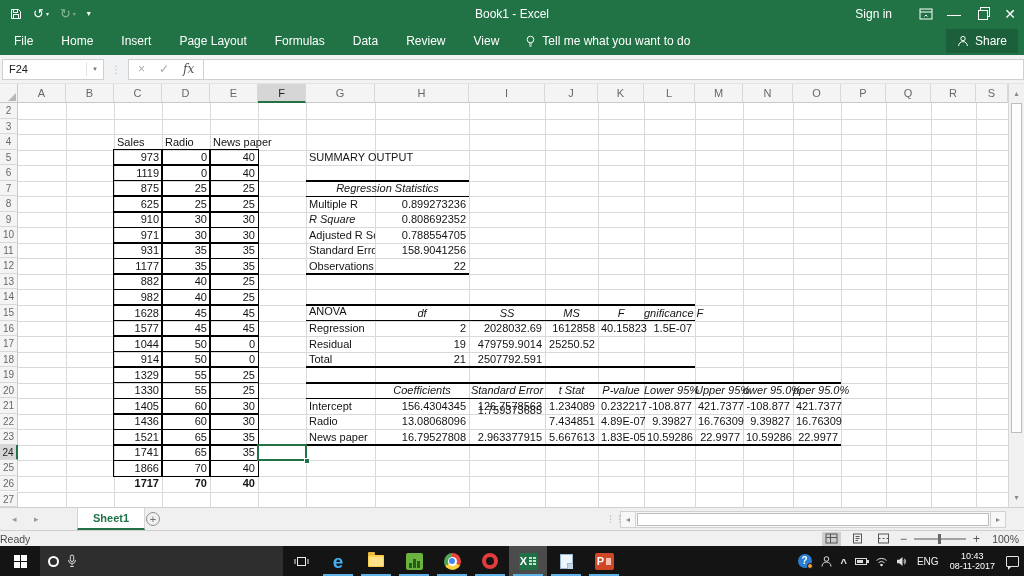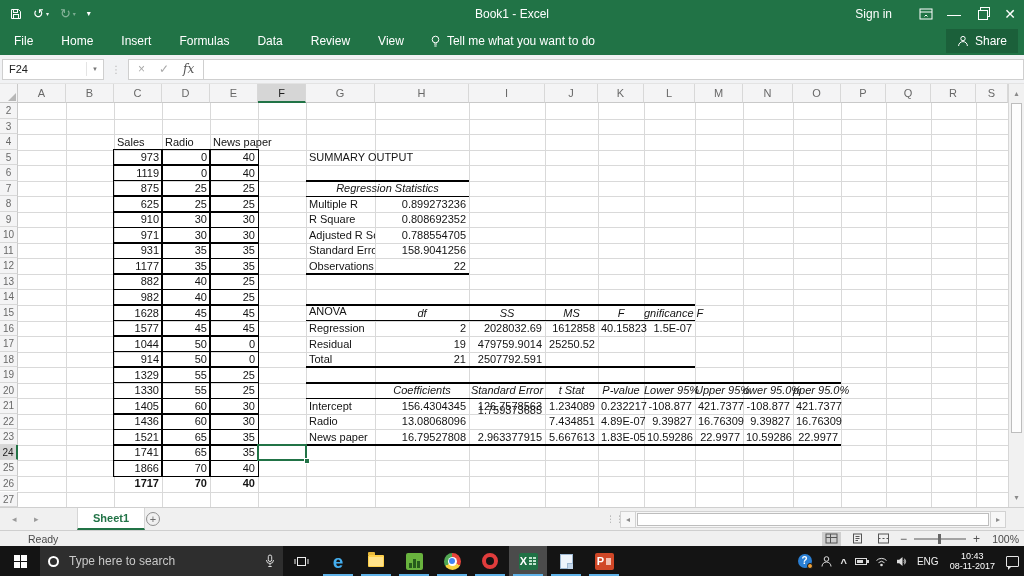--- a/index.html
+++ b/index.html
@@ -92,21 +92,21 @@
   .harrow{width:16px;height:17px;top:3px;background:#f7f7f7;border:1px solid #d2d2d2;color:#8a8a8a;
           font-size:8px;line-height:15px;text-align:center;}
   .harrow.l{left:620px;}
   .harrow.r{left:990px;}
   .htrack{left:636px;width:354px;height:17px;top:3px;background:#f7f7f7;border-top:1px solid #d2d2d2;border-bottom:1px solid #d2d2d2;}
   .hthumb{position:absolute;left:1px;top:1px;right:1px;bottom:1px;background:#fff;border:1px solid #bdbdbd;}
 
   
   .statusbar{position:absolute;top:530px;left:0;right:0;height:16px;background:#f0f0f0;
              border-top:1px solid #cfcfcf;display:flex;align-items:center;color:#4a4a4a;}
-  .smode{font-size:10.5px;margin-left:28px;}
+  .smode{font-size:10.5px;}
   .sright{margin-left:auto;display:flex;align-items:center;gap:7px;padding-right:5px;}
   .vicon{width:19px;height:14px;display:flex;align-items:center;justify-content:center;}
   .vicon.active{background:#cfcfcf;}
   .zoomtxt{font-size:12px;color:#555;line-height:1;}
   .ztrack{width:52px;height:2px;background:#a3a3a3;position:relative;}
   .zthumb{position:absolute;left:24px;top:-4px;width:3px;height:10px;background:#666;}
   .zoomlabel{font-size:10.5px;width:32px;text-align:right;}
 
   
   .taskbar{position:absolute;top:546px;left:0;right:0;height:30px;background:#141414;
@@ -194,20 +194,21 @@
         </span>
       <span class="wbtn">✕</span>
     </div>
   </div>
 
   <div class="ribbonrow">
     <div id="ribbon-tabs">
         <div class="rtab">File</div>
         <div class="rtab">Home</div>
         <div class="rtab">Insert</div>
+        <div class="rtab">Page Layout</div>
         <div class="rtab">Formulas</div>
         <div class="rtab">Data</div>
         <div class="rtab">Review</div>
         <div class="rtab">View</div>
       </div>
     <div class="tellme">
       <svg width="11" height="13" viewBox="0 0 11 13">
           <circle cx="5.5" cy="4.5" r="3.3" fill="none" stroke="#fff"></circle>
           <path d="M4 9h3M4.3 11h2.4" stroke="#fff"></path>
         </svg>
@@ -373,21 +374,21 @@
       <div class="cell num" style="left: 210px; top: 97.2px; width: 48px; height: 15.54px;">25</div>
       <div class="cell it" style="left: 306px; top: 97.2px; width: 163px; height: 15.54px;">Regression Statistics</div>
       <div class="cell num" style="left: 114px; top: 112.74px; width: 48px; height: 15.54px;">625</div>
       <div class="cell num" style="left: 162px; top: 112.74px; width: 48px; height: 15.54px;">25</div>
       <div class="cell num" style="left: 210px; top: 112.74px; width: 48px; height: 15.54px;">25</div>
       <div class="cell clip" style="left: 306px; top: 112.74px; width: 69px; height: 15.54px;">Multiple R</div>
       <div class="cell num" style="left: 375px; top: 112.74px; width: 94px; height: 15.54px;">0.899273236</div>
       <div class="cell num" style="left: 114px; top: 128.28px; width: 48px; height: 15.54px;">910</div>
       <div class="cell num" style="left: 162px; top: 128.28px; width: 48px; height: 15.54px;">30</div>
       <div class="cell num" style="left: 210px; top: 128.28px; width: 48px; height: 15.54px;">30</div>
-      <div class="cell clip" style="left: 306px; top: 128.28px; width: 69px; height: 15.54px;">R Square</div>
+      <div class="cell clip" style="left: 306px; top: 128.28px; width: 69px; height: 15.54px; font-style: italic;">R Square</div>
       <div class="cell num" style="left: 375px; top: 128.28px; width: 94px; height: 15.54px;">0.808692352</div>
       <div class="cell num" style="left: 114px; top: 143.82px; width: 48px; height: 15.54px;">971</div>
       <div class="cell num" style="left: 162px; top: 143.82px; width: 48px; height: 15.54px;">30</div>
       <div class="cell num" style="left: 210px; top: 143.82px; width: 48px; height: 15.54px;">30</div>
       <div class="cell clip" style="left: 306px; top: 143.82px; width: 69px; height: 15.54px;">Adjusted R Sq</div>
       <div class="cell num" style="left: 375px; top: 143.82px; width: 94px; height: 15.54px;">0.788554705</div>
       <div class="cell num" style="left: 114px; top: 159.36px; width: 48px; height: 15.54px;">931</div>
       <div class="cell num" style="left: 162px; top: 159.36px; width: 48px; height: 15.54px;">35</div>
       <div class="cell num" style="left: 210px; top: 159.36px; width: 48px; height: 15.54px;">35</div>
       <div class="cell clip" style="left: 306px; top: 159.36px; width: 69px; height: 15.54px;">Standard Erro</div>
@@ -552,21 +553,20 @@
     <div class="startbtn">
       <span class="winlogo">
           <span></span>
           <span></span>
           <span></span>
           <span></span>
         </span>
     </div>
     <div class="searchbox">
       <span class="cortana-ring"></span>
-      <input class="searchinput" placeholder="Type here to search" style="">
       <svg width="10" height="14" viewBox="0 0 10 14">
           <rect x="3.3" y="1" width="3.4" height="6.5" rx="1.7" fill="none" stroke="#ddd"></rect>
           <path d="M1.5 6a3.5 3.5 0 0 0 7 0M5 9.5v2M3.3 12.5h3.4" fill="none" stroke="#ddd"></path>
         </svg>
     </div>
     <div class="tvbtn">
       <svg width="15" height="13" viewBox="0 0 15 13">
           <rect x="3.5" y="2.5" width="8" height="8" fill="none" stroke="#eee"></rect>
           <path d="M1 4v5M14 4v5" stroke="#eee"></path>
         </svg>

